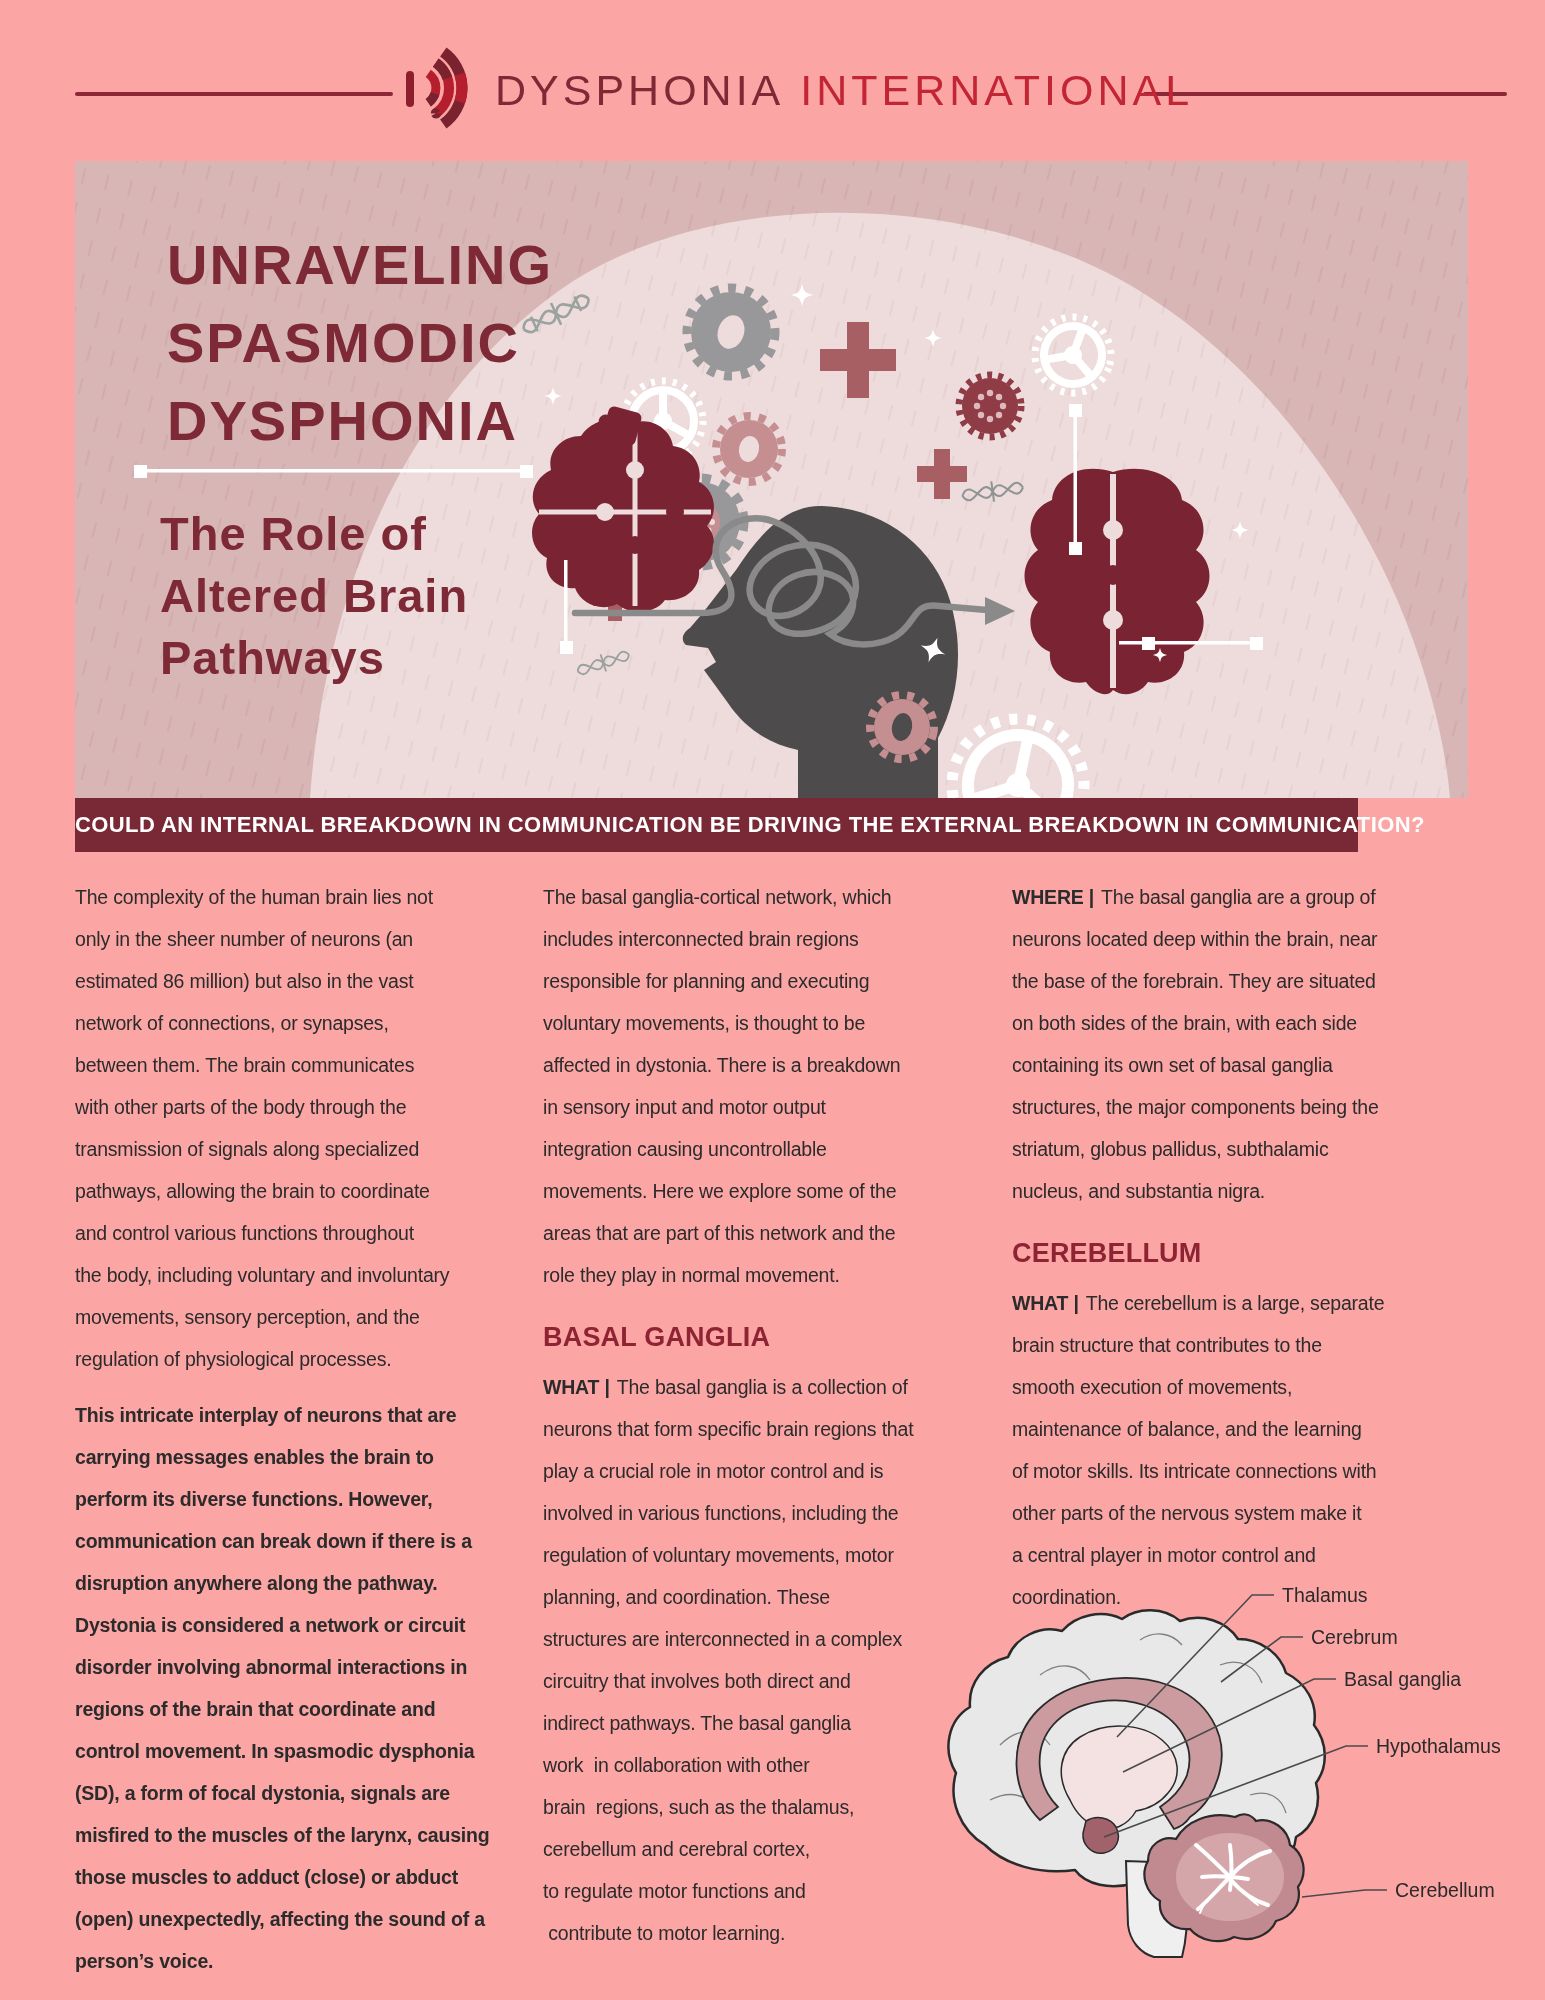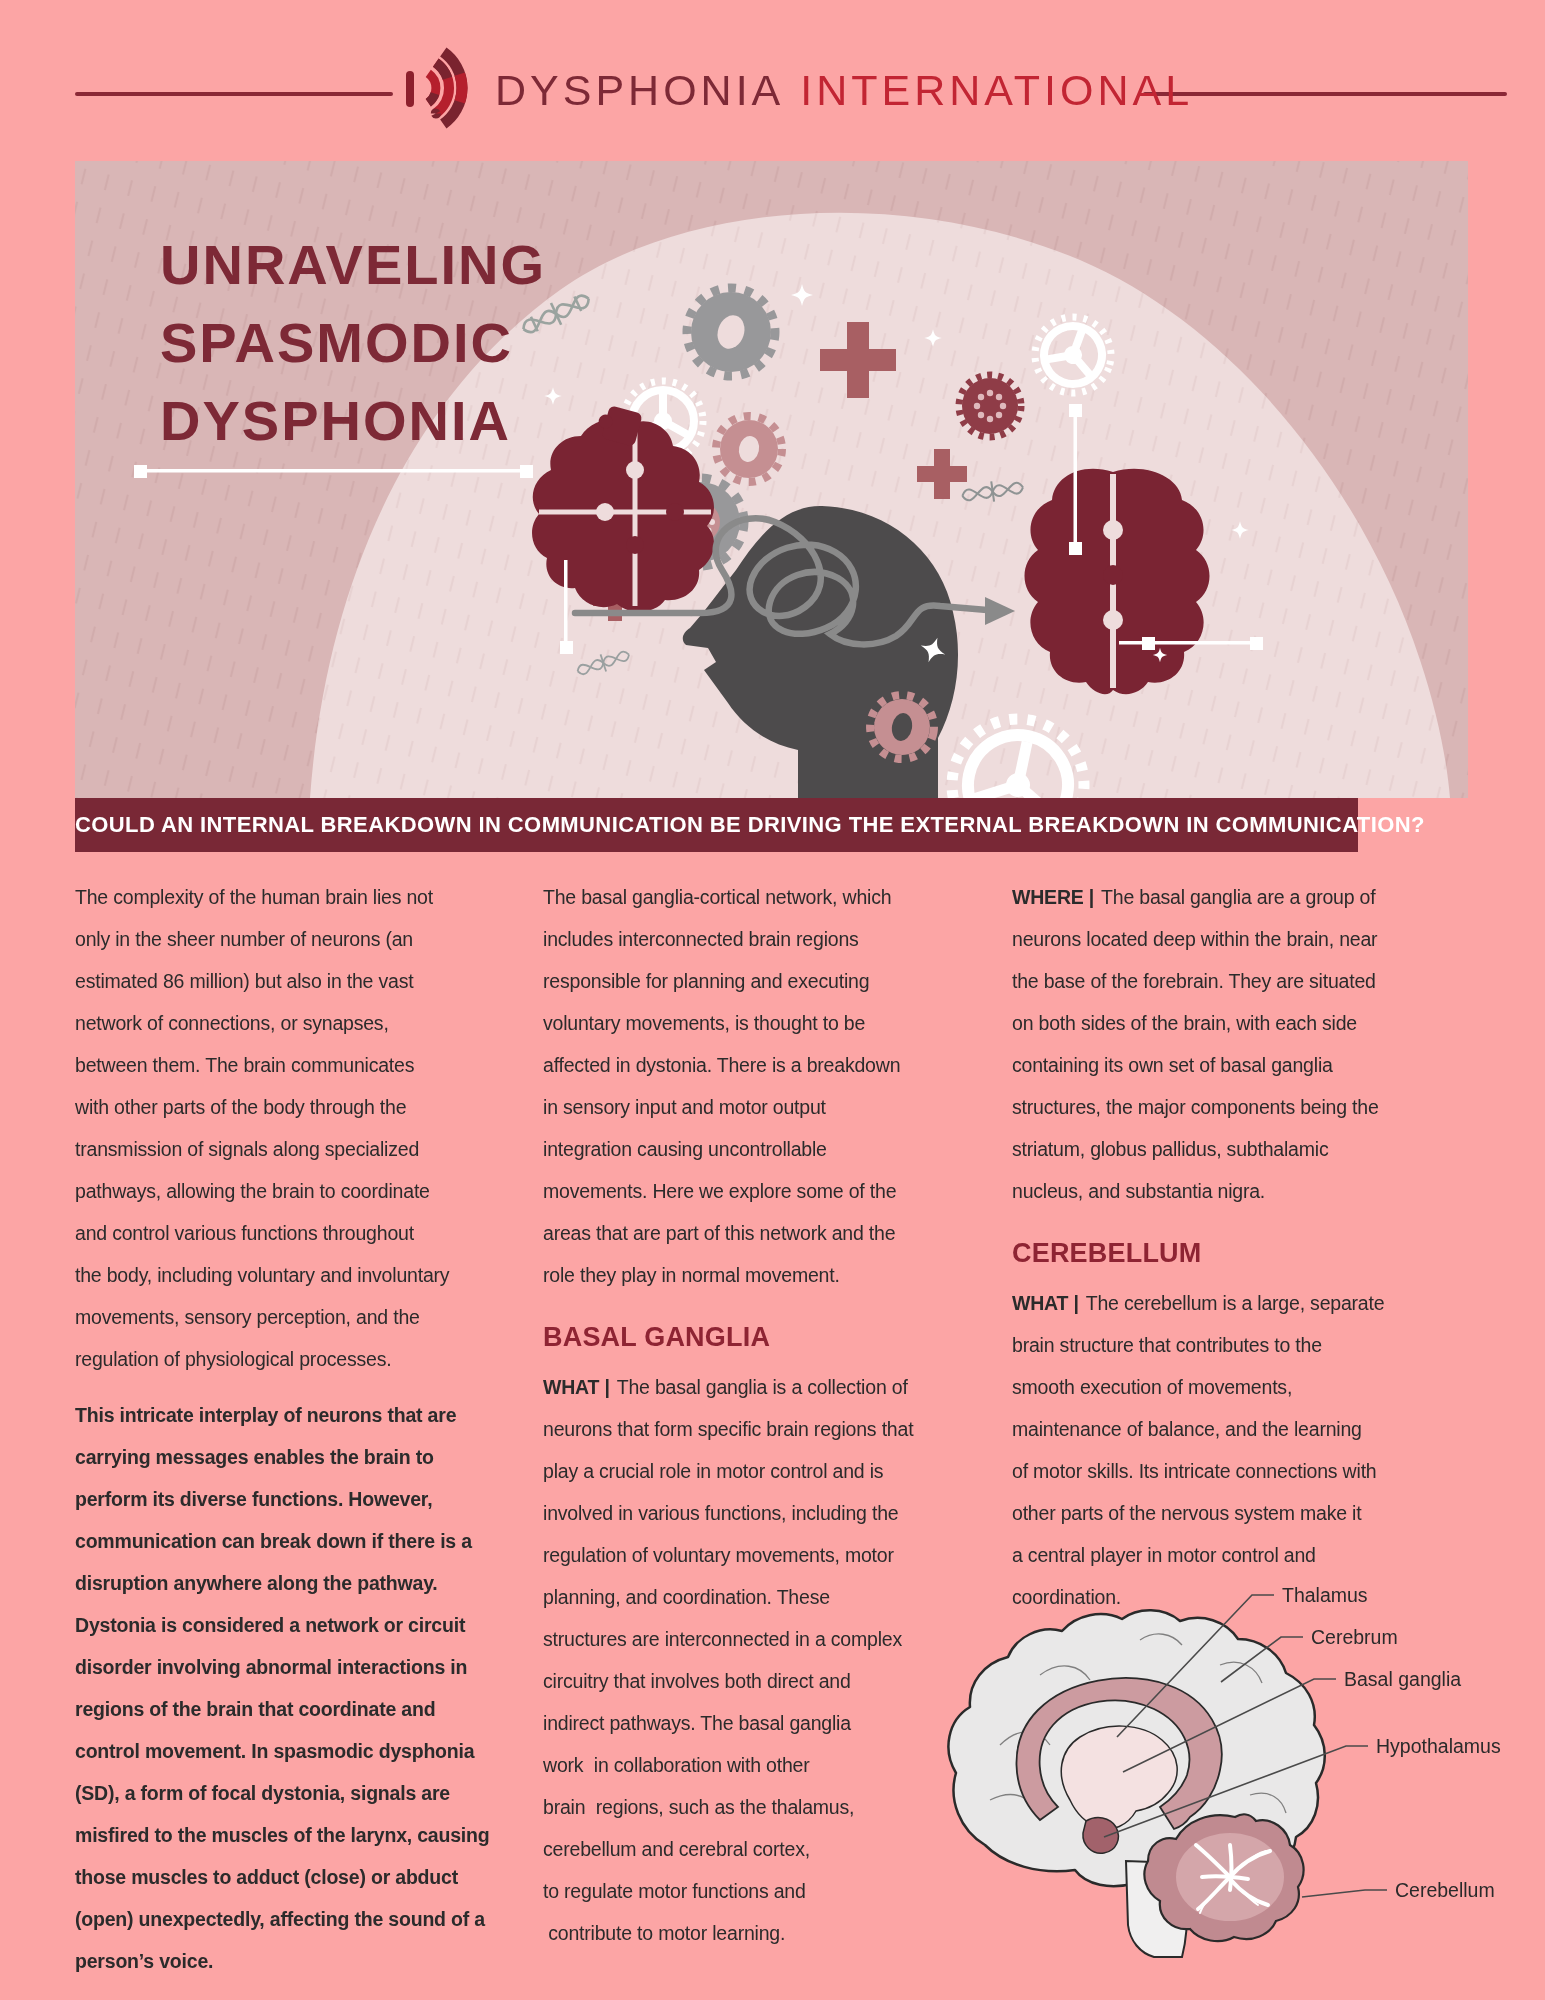--- a/index.html
+++ b/index.html
@@ -8,21 +8,21 @@
   
   .rule{position:absolute;height:4px;background:#8a2836;border-radius:2px;}
   #rule-left{left:75px;top:92px;width:318px;}
   #rule-right{left:1143px;top:92px;width:364px;}
   #logo{position:absolute;left:398px;top:44px;}
   #brand{position:absolute;left:495px;top:66px;font-size:43px;letter-spacing:4px;white-space:nowrap;}
   #brand .b1{color:#7d2936;}
   #brand .b2{color:#c22533;}
   
   #hero{position:absolute;left:75px;top:161px;width:1393px;height:637px;}
-  #hero-title{position:absolute;left:160px;top:226px;font-weight:bold;font-size:56px;line-height:78px;
+  #hero-title{position:absolute;left:167px;top:226px;font-weight:bold;font-size:56px;line-height:78px;
               letter-spacing:2px;color:#7d2936;z-index:3;}
   #hero-sub{position:absolute;left:160px;top:503px;font-weight:bold;font-size:47px;line-height:62px;
             letter-spacing:1px;color:#7d2936;z-index:3;}
   
   #ribbon{position:absolute;left:75px;top:798px;width:1283px;height:54px;background:#792836;
           color:#ffffff;font-weight:bold;font-size:22px;letter-spacing:.4px;text-align:center;
           line-height:54px;white-space:nowrap;}
   
   .col{position:absolute;top:876px;font-size:19.5px;line-height:42px;letter-spacing:-.2px;}
   .col p{margin:0;white-space:pre-wrap;}
@@ -267,20 +267,25 @@
         <path d="M0,20 C12,42 24,-2 36,20 C48,42 60,-2 72,20"></path>
         <line x1="36" y1="8" x2="36" y2="32"></line>
       </g>
     </svg>
   </div>
 
   <div id="hero-title">
     <div>UNRAVELING</div>
     <div>SPASMODIC</div>
     <div>DYSPHONIA</div>
+  </div>
+  <div id="hero-sub">
+    <div>The Role of</div>
+    <div>Altered Brain</div>
+    <div>Pathways</div>
   </div>
 
   <div id="ribbon">
     <span>COULD AN INTERNAL BREAKDOWN IN COMMUNICATION BE DRIVING THE EXTERNAL BREAKDOWN IN COMMUNICATION?</span>
   </div>
 
   <div id="col1" class="col">
     <p><span>The complexity of the human brain lies not
 only in the sheer number of neurons (an
 estimated 86 million) but also in the vast

